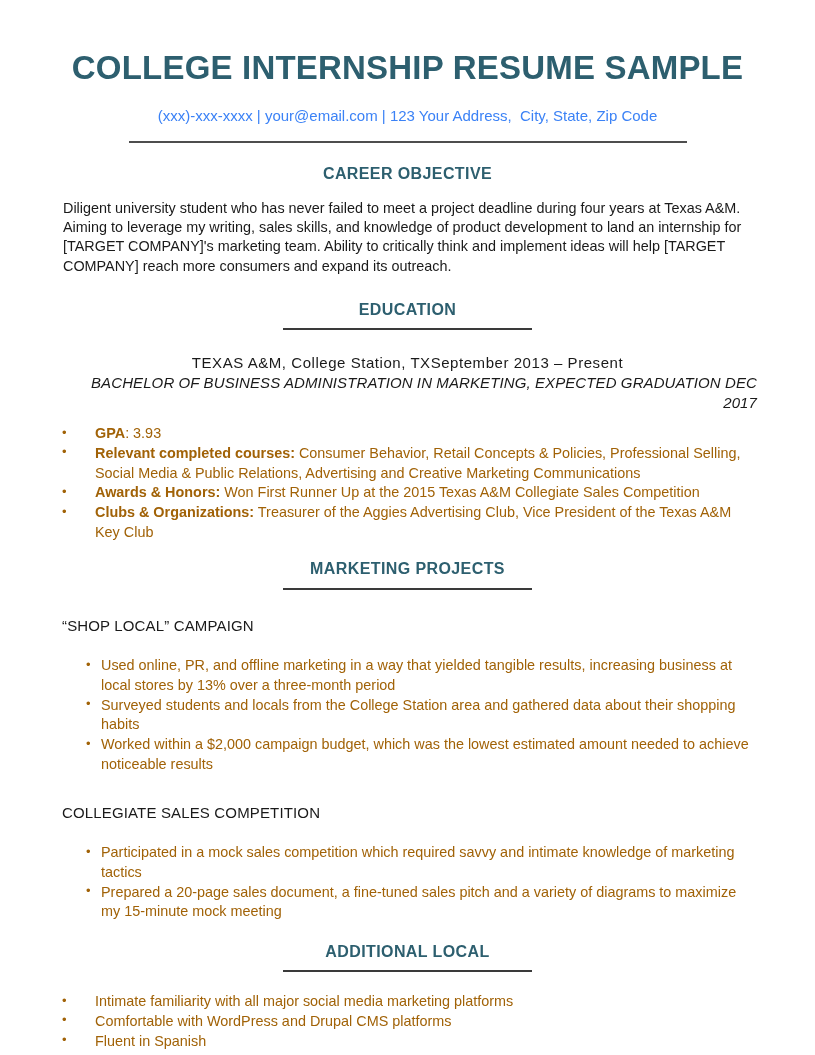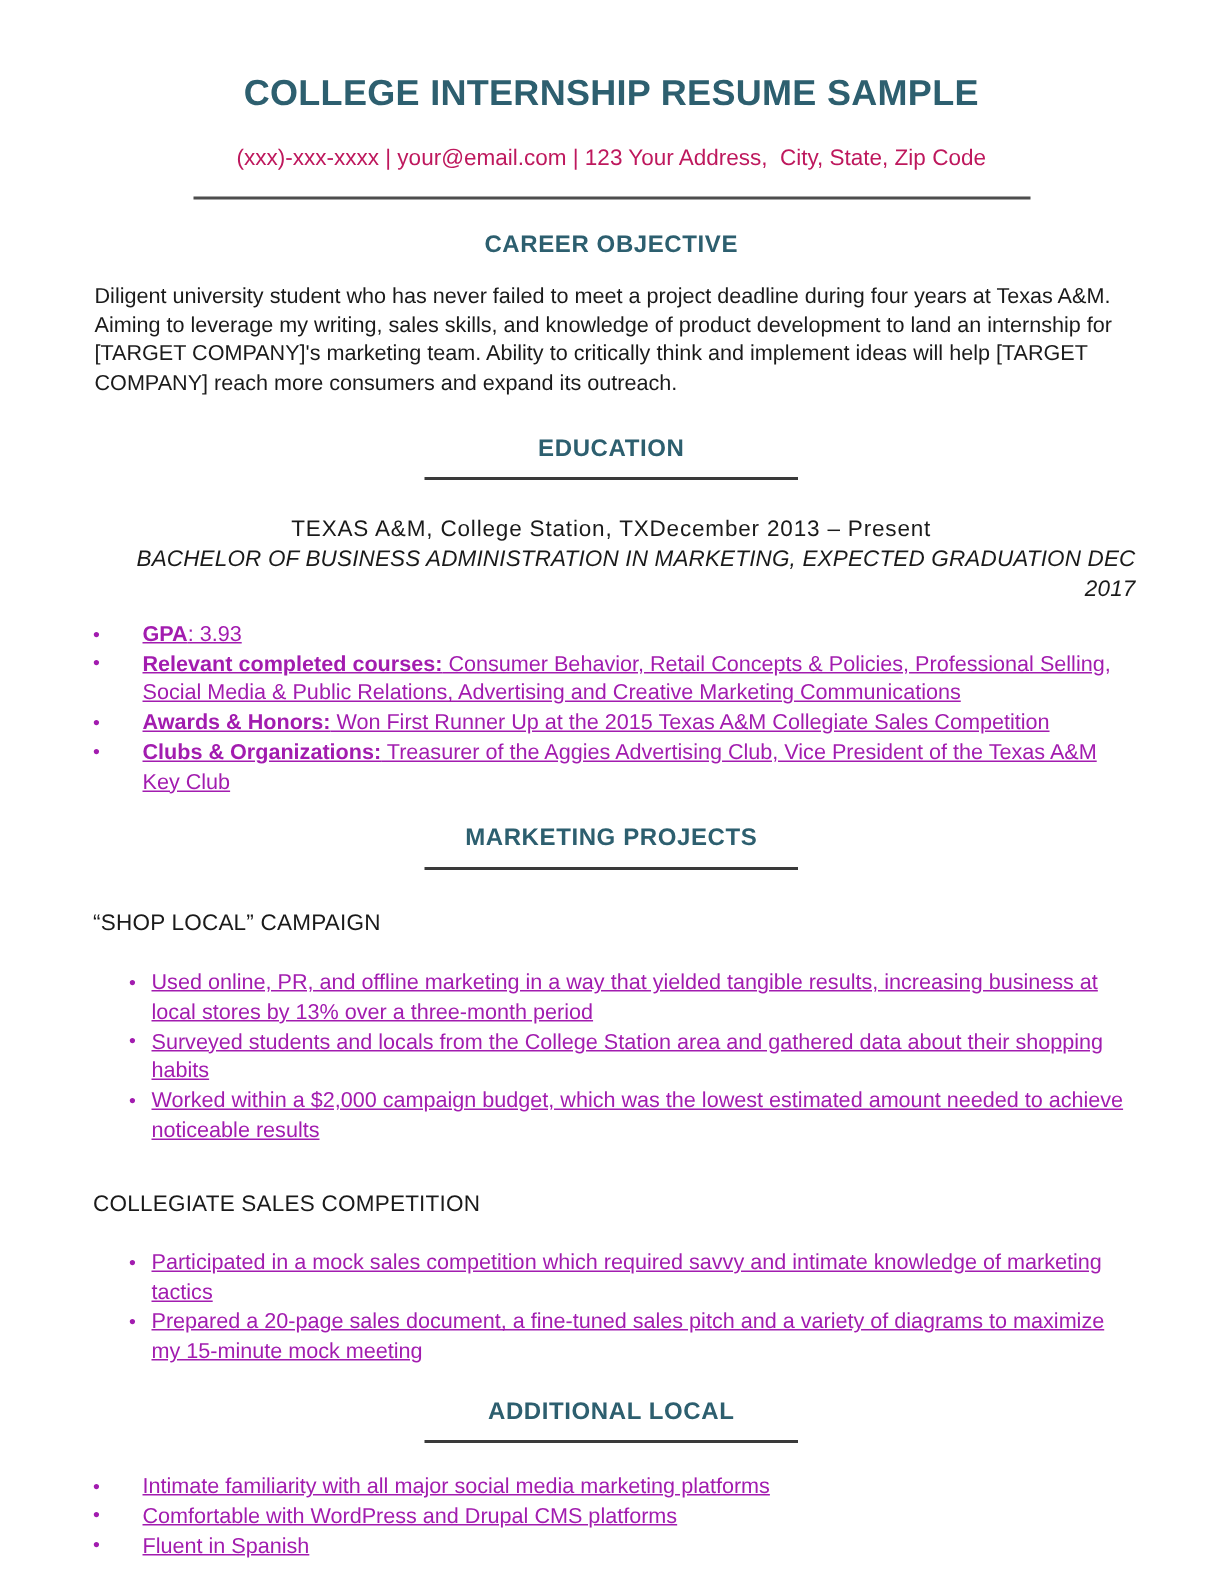--- a/index.html
+++ b/index.html
@@ -22,32 +22,32 @@
     padding: 0 58px;
     background: #ffffff;
     overflow: hidden;
   }
 
   
   .resume-title {
     margin: 0;
     padding-top: 50px;
     text-align: center;
-    font-size: 24px;
+    font-size: 33px;
     font-weight: bold;
     letter-spacing: 0.2px;
     color: #2d5f6f;
     line-height: 1.12;
   }
   .contact-line {
     margin: 0;
     padding-top: 20px;
     text-align: center;
     font-size: 15px;
-    color: #be185d;
+    color: #3b82f6;
     line-height: 1.2;
     white-space: pre;
   }
   .header-rule {
     width: 558px;
     height: 0;
     margin: 16px auto 0 auto;
     border-top: 2.5px solid #4d4d4d;
   }
 
@@ -104,22 +104,21 @@
   
   ul.bullets {
     margin: 0;
     padding: 0;
     list-style: none;
   }
   ul.bullets > li {
     position: relative;
     font-size: 14.4px;
     line-height: 1.37;
-    color: #a21caf;
-    text-decoration: underline;
+    color: #a16207;
   }
   ul.bullets > li::before {
     content: "\2022";
     position: absolute;
     font-size: 13px;
     line-height: inherit;
   }
   
   ul.tight-indent > li {
     padding-left: 37px;
@@ -155,21 +154,21 @@
       <p class="body-text">Diligent university student who has never failed to meet a project deadline during four years at Texas A&amp;M. Aiming to leverage my writing, sales skills, and knowledge of product development to land an internship for [TARGET COMPANY]'s marketing team. Ability to critically think and implement ideas will help [TARGET COMPANY] reach more consumers and expand its outreach.</p>
     </div>
   </div>
 
   <div style="padding-top:19px;">
     <h2 class="section-heading">EDUCATION</h2>
     <div class="section-rule"></div>
 
     <div class="school-row" style="padding-top:23px;">
       <span>TEXAS A&amp;M, College Station, TX</span>
-      <span>December 2013 – Present</span>
+      <span>September 2013 – Present</span>
     </div>
     <p class="degree-line">BACHELOR OF BUSINESS ADMINISTRATION IN MARKETING, EXPECTED GRADUATION DEC 2017</p>
 
     <ul class="bullets tight-indent" style="padding-top:11px;">
         <li><span class="b">GPA</span><span>: 3.93</span></li>
         <li><span class="b">Relevant completed courses:</span><span> Consumer Behavior, Retail Concepts &amp; Policies, Professional Selling, Social Media &amp; Public Relations, Advertising and Creative Marketing Communications</span></li>
         <li><span class="b">Awards &amp; Honors:</span><span> Won First Runner Up at the 2015 Texas A&amp;M Collegiate Sales Competition</span></li>
         <li><span class="b">Clubs &amp; Organizations:</span><span> Treasurer of the Aggies Advertising Club, Vice President of the Texas A&amp;M Key Club</span></li>
       </ul>
   </div>

